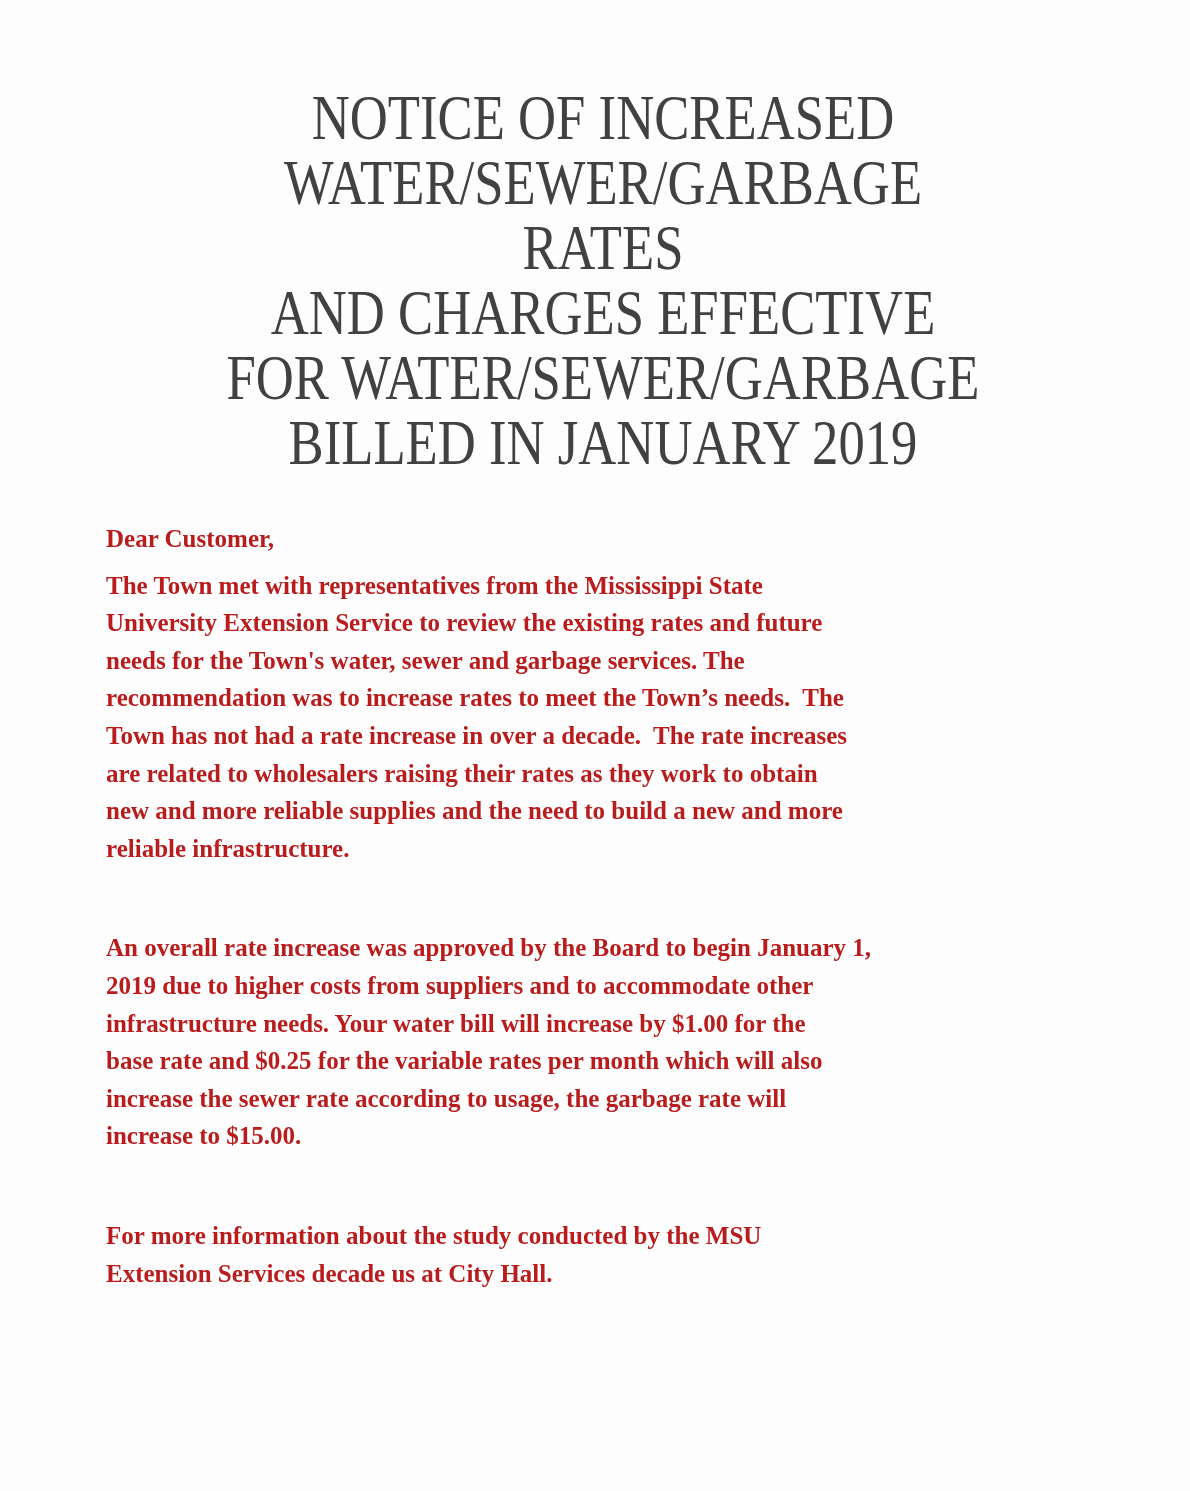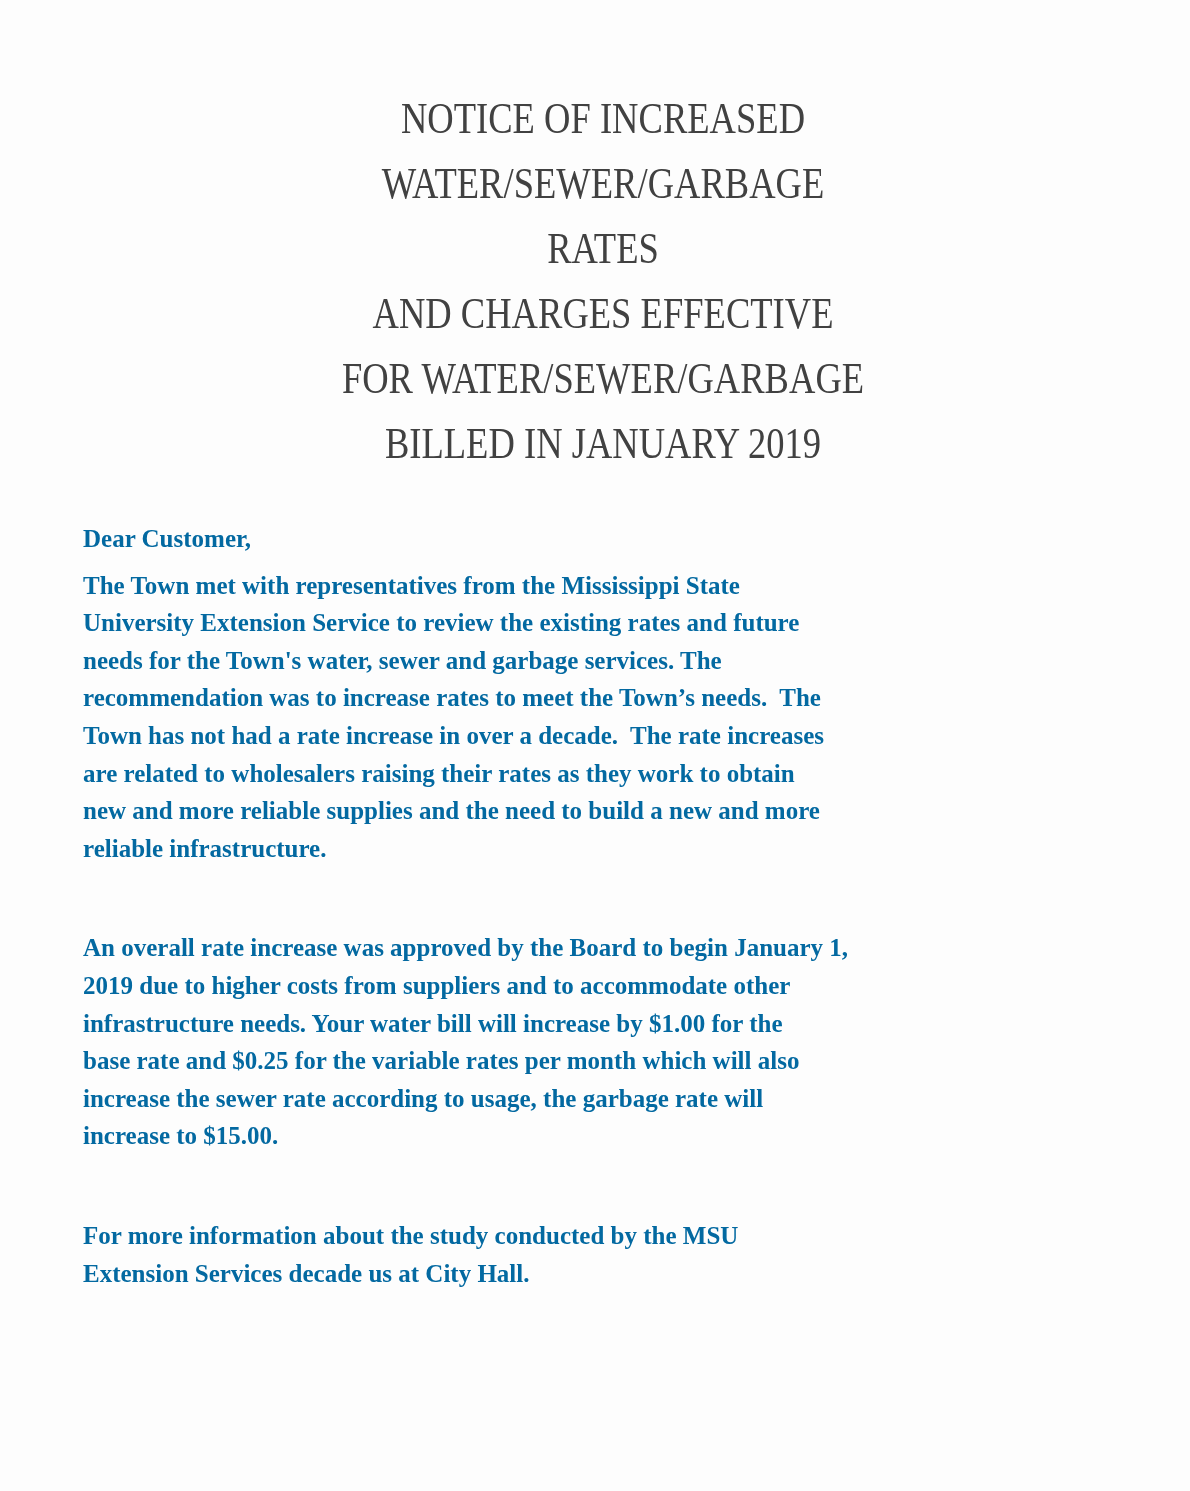--- a/index.html
+++ b/index.html
@@ -12,34 +12,34 @@
     width: 1190px;
     height: 1491px;
     background: #fdfdfd;
     overflow: hidden;
     font-family: "Liberation Serif", serif;
   }
   .notice-title {
     padding-top: 86px;
     text-align: center;
     color: #414141;
-    font-size: 43px;
+    font-size: 62px;
     line-height: 65px;
     font-weight: 400;
     letter-spacing: 0px;
     padding-left: 16px;
   }
   .title-line {
     transform: scaleX(0.85) scaleY(1.02);
     transform-origin: 50% 50%;
     white-space: nowrap;
   }
   .notice-body {
-    margin: 44px 120px 0 83px;
-    color: #0369a1;
+    margin: 44px 120px 0 106px;
+    color: #b91c1c;
     font-weight: bold;
     font-size: 25px;
     line-height: 37.6px;
   }
   .salutation {
     margin: 0 0 9px 0;
   }
   p.para {
     white-space: pre-wrap;
     margin: 0 0 62px 0;

